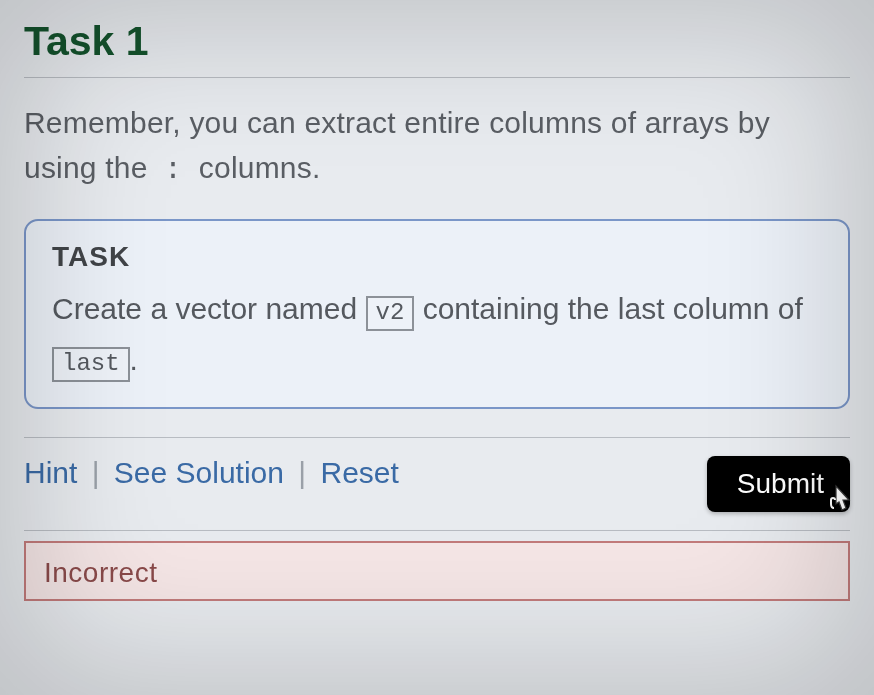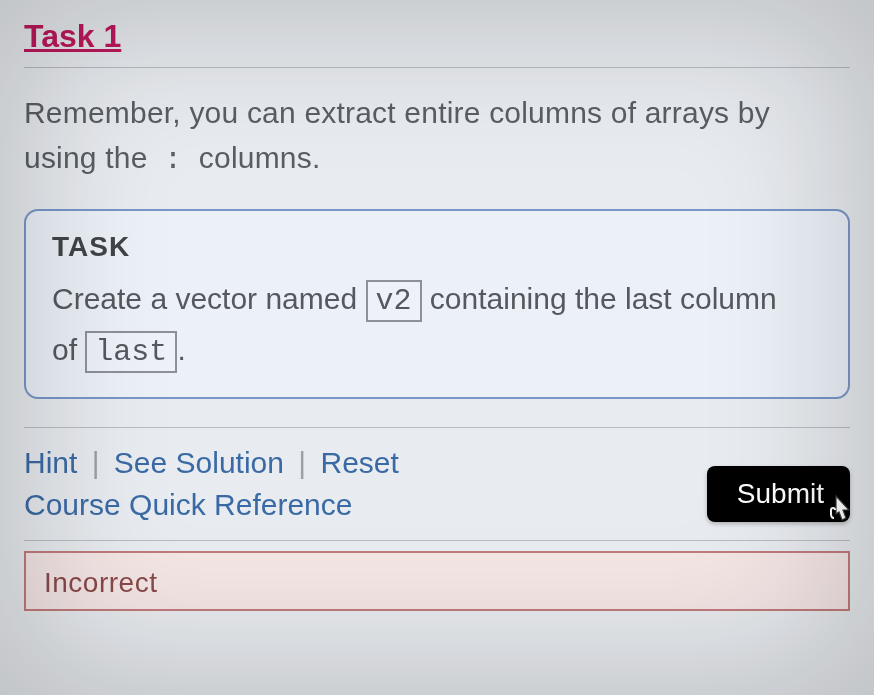--- a/index.html
+++ b/index.html
@@ -13,25 +13,24 @@
       width: 874px;
       height: 695px;
       overflow: hidden;
       color: #4a4d52;
       position: relative;
     }
     .container {
       padding: 18px 24px 0 24px;
     }
     .task-title {
-      font-size: 32px;
+      font-size: 41px;
       font-weight: 700;
-      color: #be185d;
+      color: #14532d;
       padding-bottom: 12px;
-      text-decoration: underline;
     }
     hr.divider {
       border: none;
       border-top: 1px solid #b8bcc2;
       margin: 0;
     }
     .hint-text {
       font-size: 30px;
       color: #5a5e64;
       line-height: 1.5;
@@ -58,37 +57,37 @@
     }
     .task-desc {
       font-size: 30px;
       color: #55595f;
       line-height: 1.7;
     }
     .code-box {
       font-family: "Courier New", Courier, monospace;
       border: 2px solid #8c9198;
       padding: 1px 8px 1px 8px;
-      font-size: 30px;
+      font-size: 24px;
       color: #55595f;
       background: #eef2f8;
       display: inline-block;
       line-height: 1.2;
       vertical-align: baseline;
     }
     .links-row {
       display: flex;
       justify-content: space-between;
       align-items: flex-start;
       padding: 18px 0 18px 0;
     }
     .links-col {
       display: flex;
       flex-direction: column;
-      gap: 8px;
+      gap: 16px;
     }
     .links-line {
       font-size: 30px;
       color: #3a6aa5;
     }
     .link {
       color: #3a6aa5;
       cursor: pointer;
     }
     .link-sep {
@@ -162,23 +161,20 @@
 
   <div class="links-row">
     <div class="links-col">
       <div class="links-line">
         <span class="link">Hint</span>
         <span class="link-sep">|</span>
         <span class="link">See Solution</span>
         <span class="link-sep">|</span>
         <span class="link">Reset</span>
       </div>
-      <div class="links-line">
-        <span class="link">Course Quick Reference</span>
-      </div>
     </div>
     <div class="submit-wrap">
       <button class="submit-btn">Submit</button>
       <svg class="cursor-icon" viewBox="0 0 32 36">
         <path d="M10 4 L10 22 L13 20 L16 28 L20 26 L17 18 L23 18 Z" fill="#ffffff" stroke="#3a3a3a" stroke-width="1.2"></path>
         <path d="M8 26 C6 26 5 24 5 22 L5 18 C5 17 6 16 7 16 C8 16 9 17 9 18" fill="none" stroke="#ffffff" stroke-width="2"></path>
       </svg>
     </div>
   </div>
 

